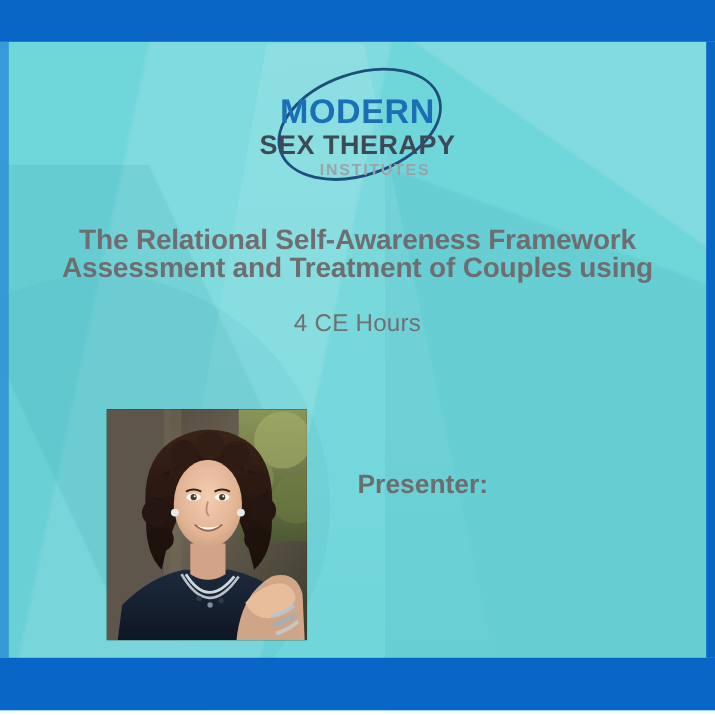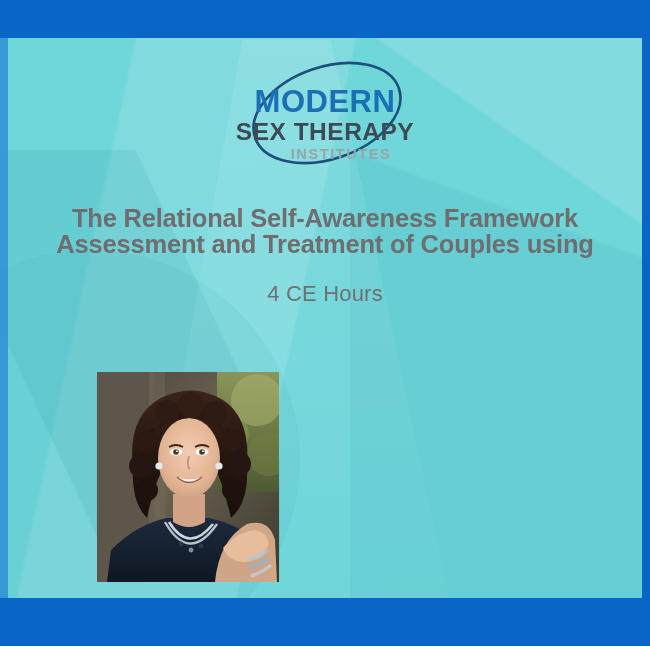--- a/index.html
+++ b/index.html
@@ -299,15 +299,16 @@
         <path d="M80 105 Q92 114 105 105 Q92 110 80 105 Z" fill="#ffffff"></path>
         <path d="M80 105 Q92 116 105 105" stroke="#9c5f52" stroke-width="1.6" fill="none"></path>
 
         <circle cx="62" cy="94" r="3.6" fill="#e6e9ec"></circle>
         <circle cx="122" cy="94" r="3.6" fill="#e6e9ec"></circle>
       </g>
     </svg>
   </div>
 
   <div class="presenter">
+    <div>Presenter:</div>
   </div>
 
 </div>
 
 </body></html>

